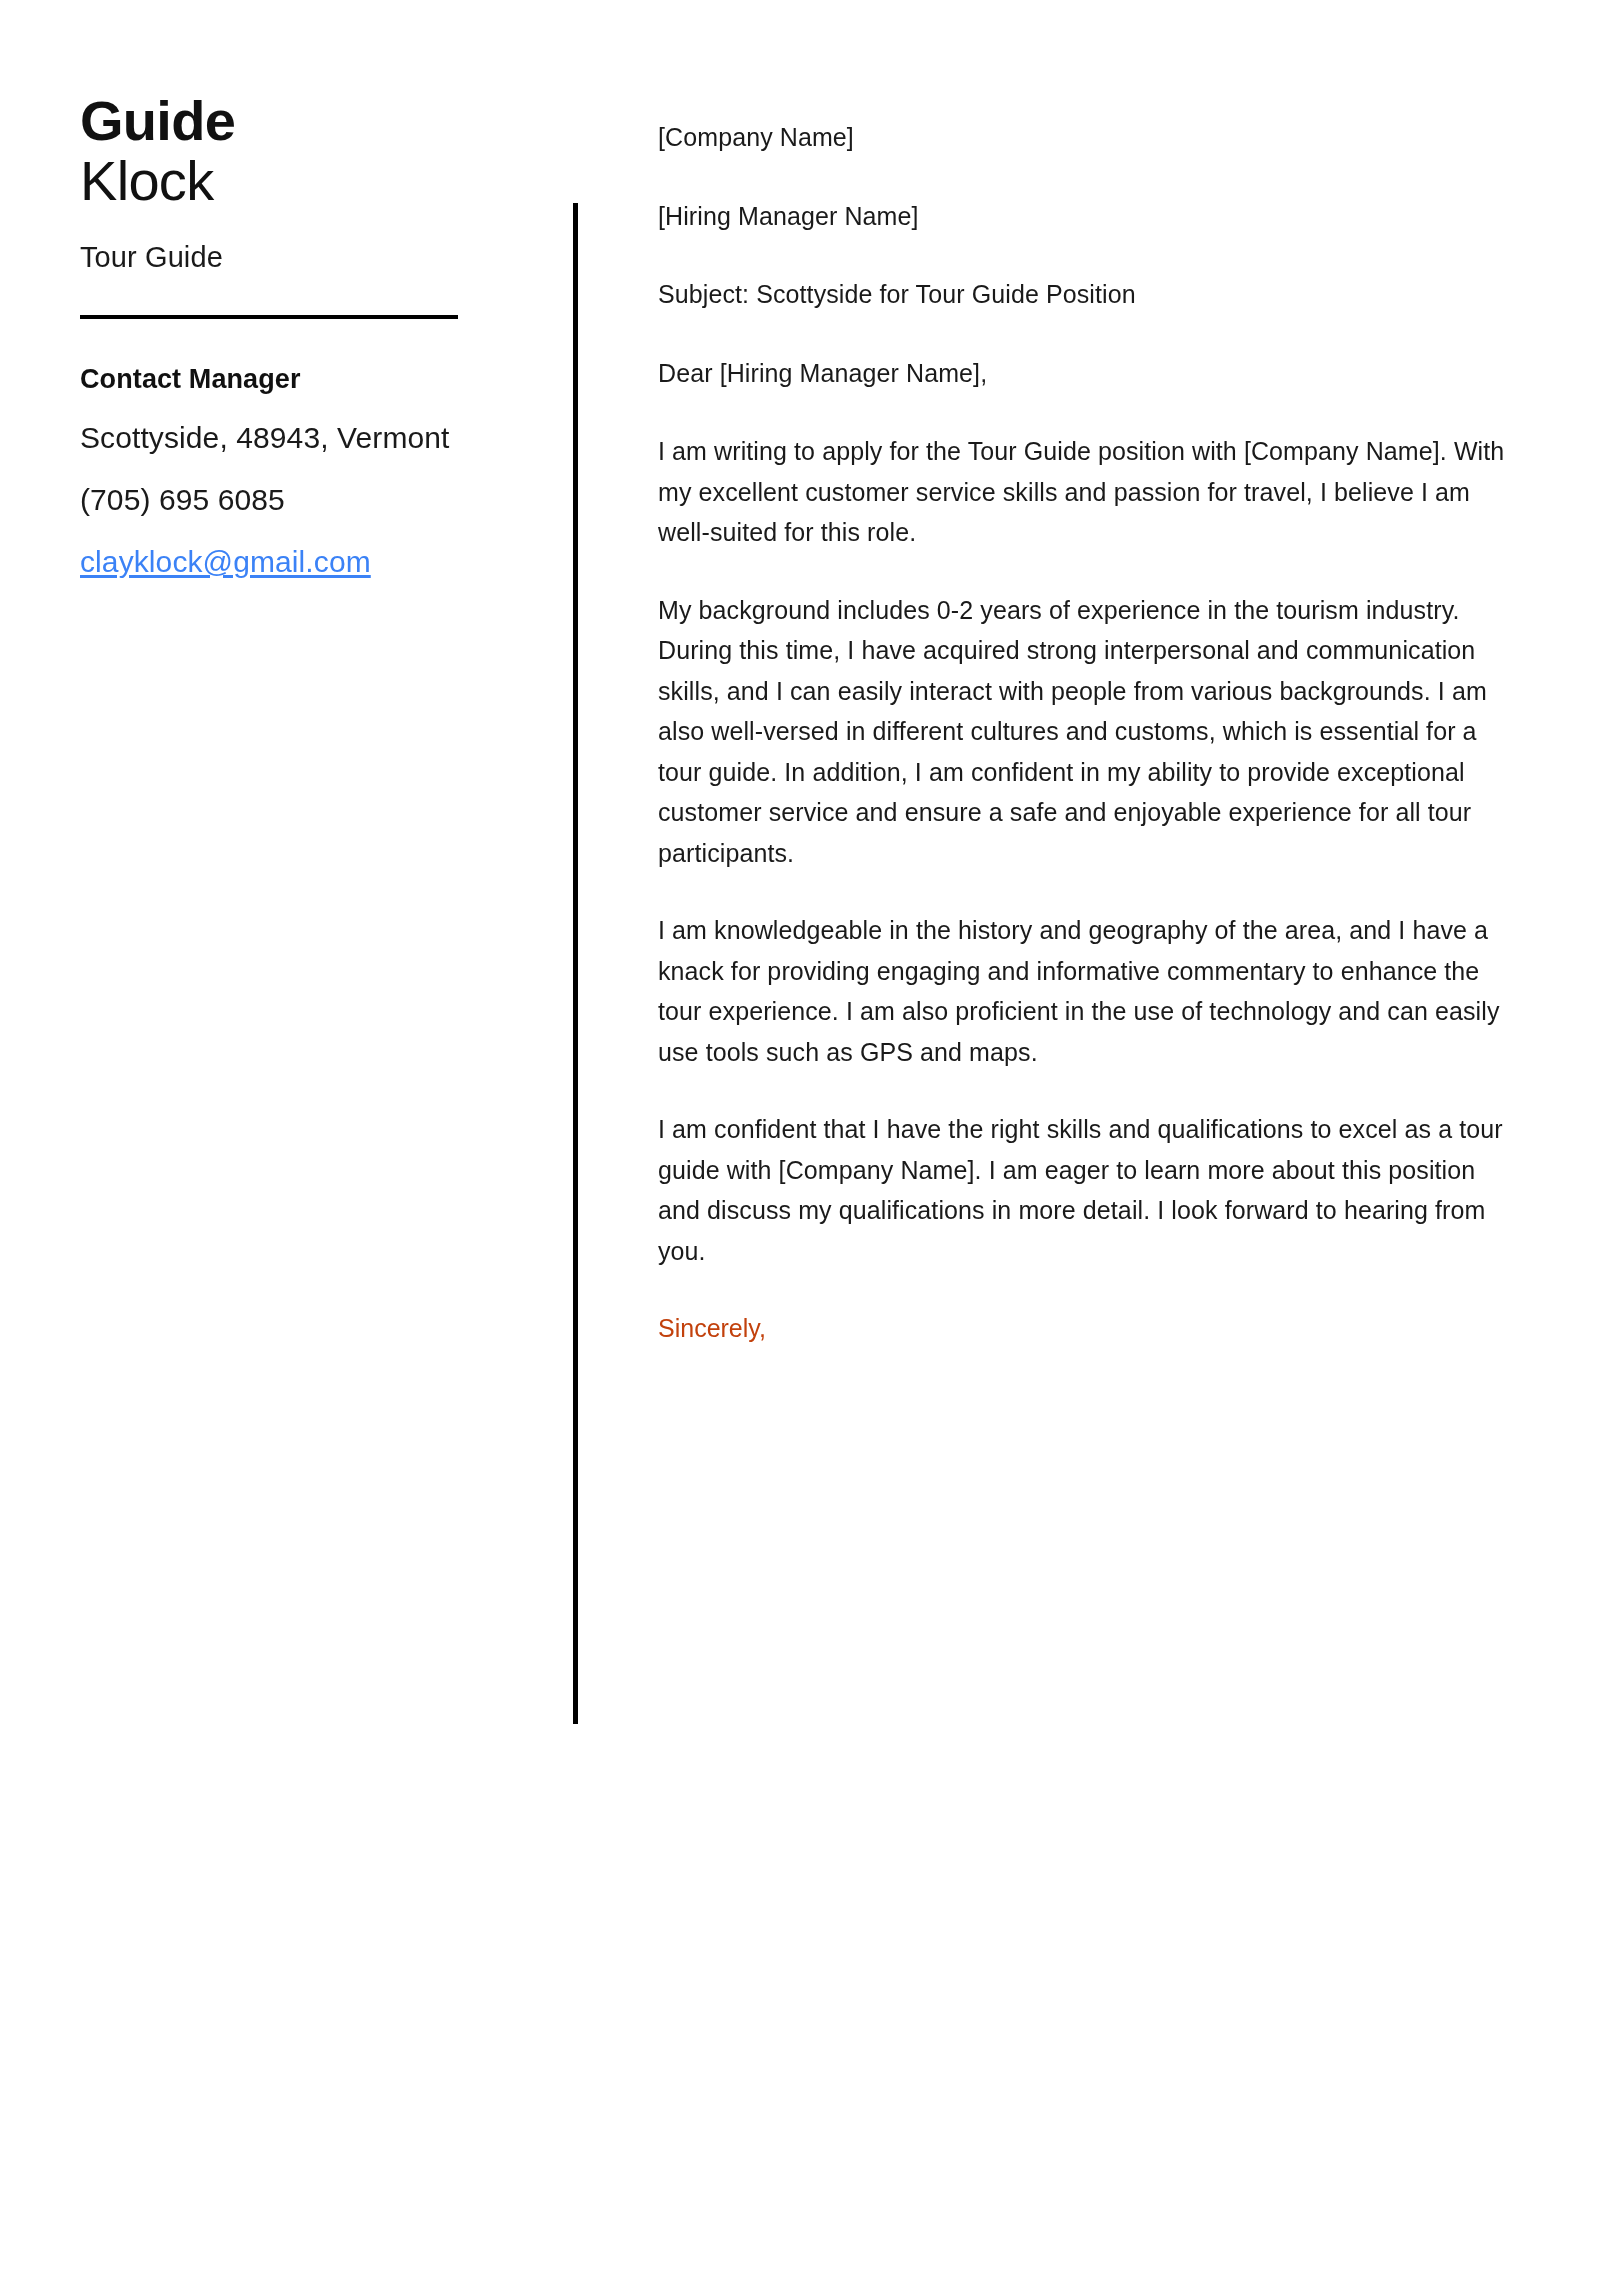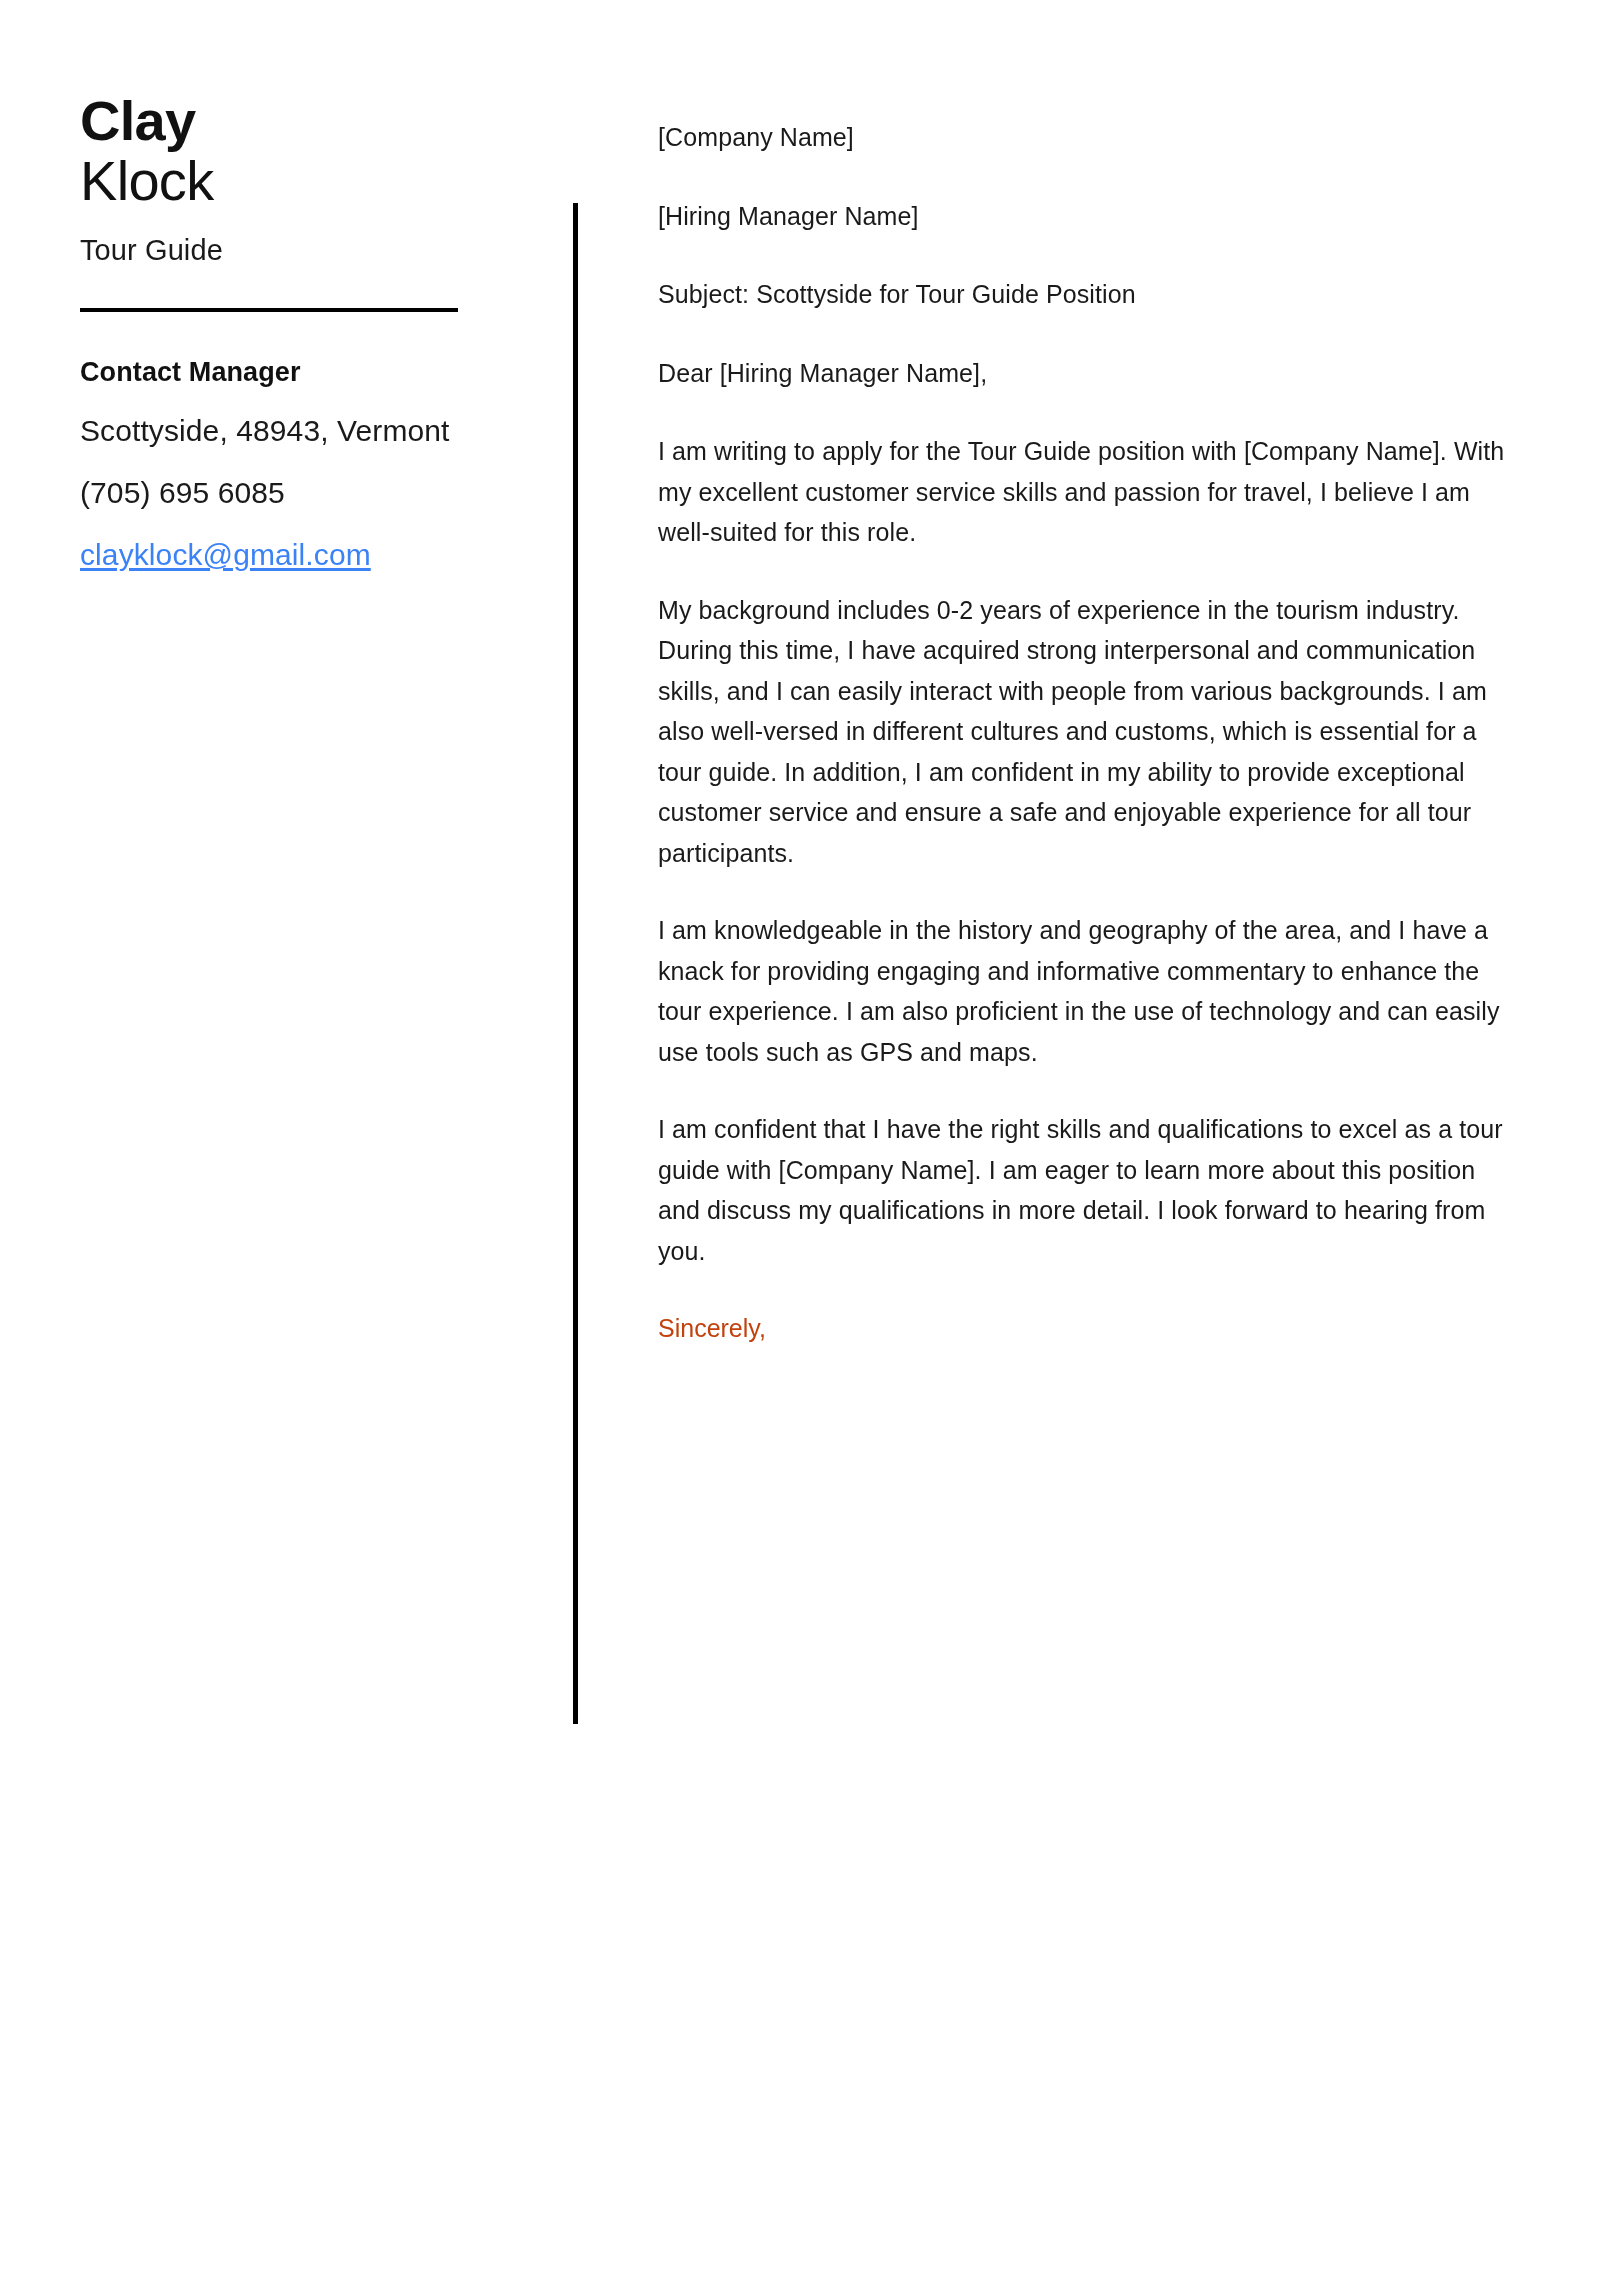--- a/index.html
+++ b/index.html
@@ -41,21 +41,21 @@
     font-size: 56px;
     font-weight: 300;
     letter-spacing: -0.7px;
     color: #111111;
     margin-top: 2.6px;
   }
   .job-title {
     font-size: 29px;
     font-weight: 400;
     color: #1a1a1a;
-    margin-top: 25px;
+    margin-top: 32px;
     letter-spacing: 0.1px;
   }
   .sidebar-rule {
     width: 378px;
     height: 4.6px;
     background: #000000;
     margin-top: 41px;
   }
   .contact-heading {
     font-size: 27px;
@@ -121,21 +121,21 @@
   }
 </style>
 </head>
 <body>
 
 <div class="page">
 
   <div class="sidebar">
 
     <div class="name-block">
-      <span class="name-first">Clay</span>
+      <span class="name-first">Guide</span>
       <span class="name-last">Klock</span>
     </div>
 
     <div class="job-title">Tour Guide</div>
 
     <div class="sidebar-rule"></div>
 
     <div class="contact-heading">Contact Manager</div>
 
     <div class="contact-list">

